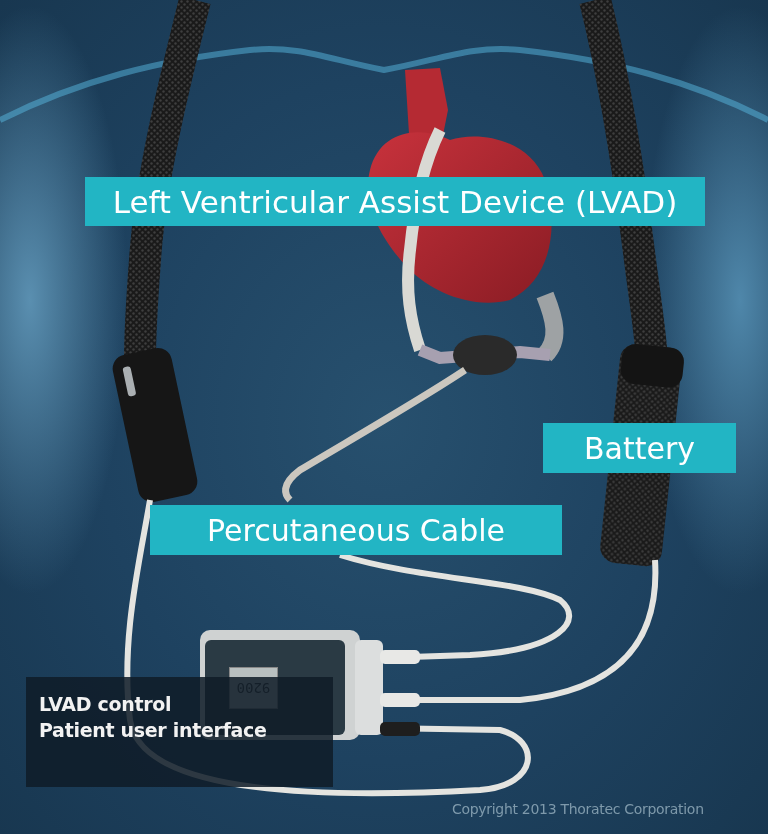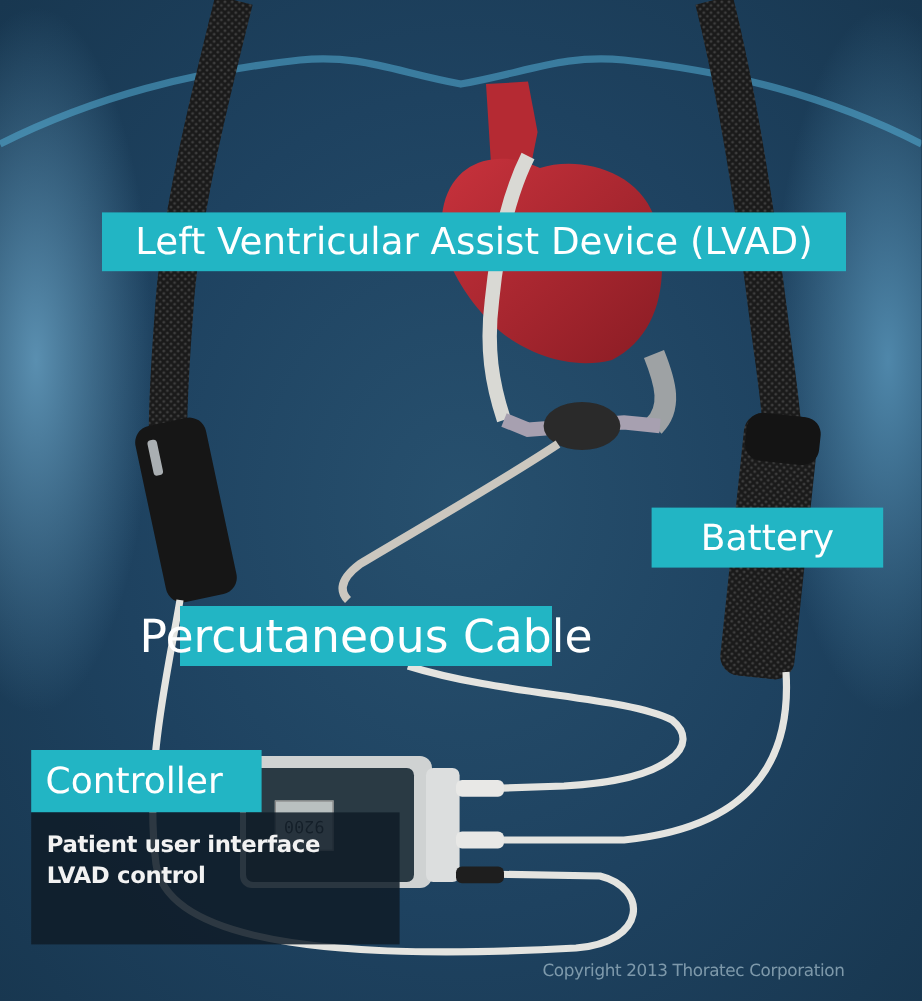--- a/index.html
+++ b/index.html
@@ -7,21 +7,21 @@
   #stage { position: relative; width: 768px; height: 834px; overflow: hidden;
     background:
       radial-gradient(ellipse 140px 420px at 30px 300px, #5a8fb0 0%, rgba(90,143,176,0) 70%),
       radial-gradient(ellipse 140px 420px at 740px 300px, #4f87aa 0%, rgba(79,135,170,0) 70%),
       radial-gradient(ellipse 520px 620px at 384px 420px, #27506e 0%, #1e4260 55%, #183750 100%);
   }
   svg.scene { position: absolute; left: 0; top: 0; }
   .label { position: absolute; background: #22b5c4; color: #ffffff; white-space: nowrap; box-sizing: border-box; display: flex; align-items: center; justify-content: center; font-family: "DejaVu Sans", sans-serif; }
   #lbl-lvad { left: 85px; top: 177px; width: 620px; height: 49px; font-size: 31px; }
   #lbl-battery { left: 543px; top: 423px; width: 193px; height: 50px; font-size: 30px; }
-  #lbl-cable { left: 150px; top: 505px; width: 310px; height: 50px; font-size: 38px; }
+  #lbl-cable { left: 150px; top: 505px; width: 412px; height: 50px; font-size: 30px; }
   #lbl-controller { left: 26px; top: 625px; width: 192px; height: 52px; font-size: 30px; justify-content: flex-start; padding-left: 12px; }
   #ctrl-box { position: absolute; left: 26px; top: 677px; width: 307px; height: 110px; background: rgba(15,28,40,0.86); padding: 14px 0 0 13px; box-sizing: border-box; }
   #ctrl-box .line { color: #f2f2f2; font-size: 19px; line-height: 26px; font-weight: bold; font-family: "DejaVu Sans", sans-serif; letter-spacing: -0.3px; }
   #copyright { position: absolute; left: 452px; top: 801px; color: #9fb8c6; font-size: 14px; opacity: 0.75; font-family: "DejaVu Sans", sans-serif; letter-spacing: -0.3px; }
   .lcd { position: absolute; left: 229px; top: 667px; width: 47px; height: 40px; background: #b9c0c0; border: 1px solid #888; font-family: "DejaVu Sans Mono", monospace; font-size: 14px; color: #333; text-align: center; line-height: 40px; transform: rotate(180deg); }
 </style>
 </head>
 <body>
 
 <div id="stage">
@@ -79,21 +79,20 @@
       <rect x="380" y="693" width="40" height="14" rx="5" fill="#e8e8e6"></rect>
       <rect x="380" y="722" width="40" height="14" rx="5" fill="#1e1e1e"></rect>
     </g>
   </svg>
 
   <div class="lcd">9200</div>
 
   <div class="label" id="lbl-lvad">Left Ventricular Assist Device (LVAD)</div>
   <div class="label" id="lbl-battery">Battery</div>
   <div class="label" id="lbl-cable">Percutaneous Cable</div>
-  <div class="label" id="lbl-controller">Controller</div>
 
   <div id="ctrl-box">
+    <div class="line">LVAD control</div>
     <div class="line">Patient user interface</div>
-    <div class="line">LVAD control</div>
   </div>
 
   <div id="copyright">Copyright 2013 Thoratec Corporation</div>
 </div>
 
 </body></html>

